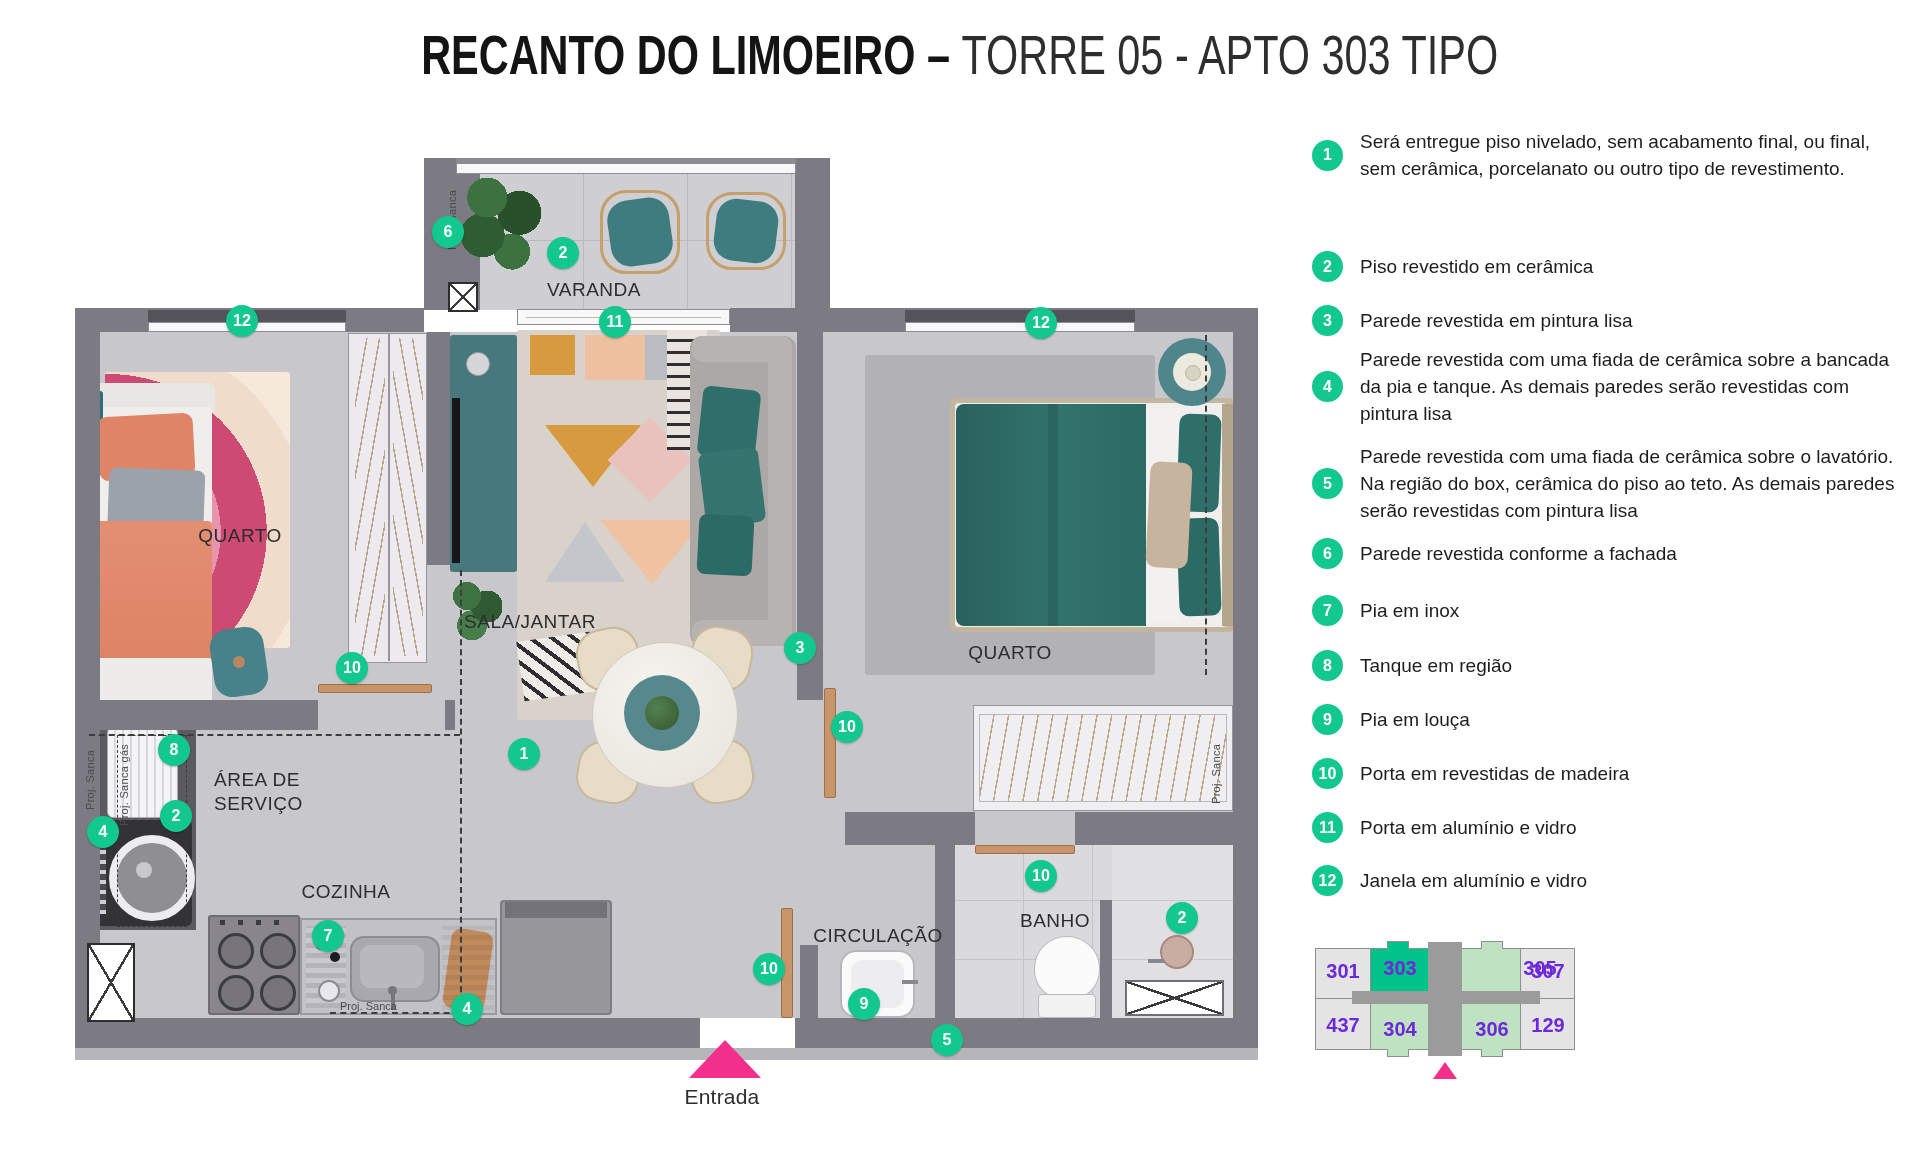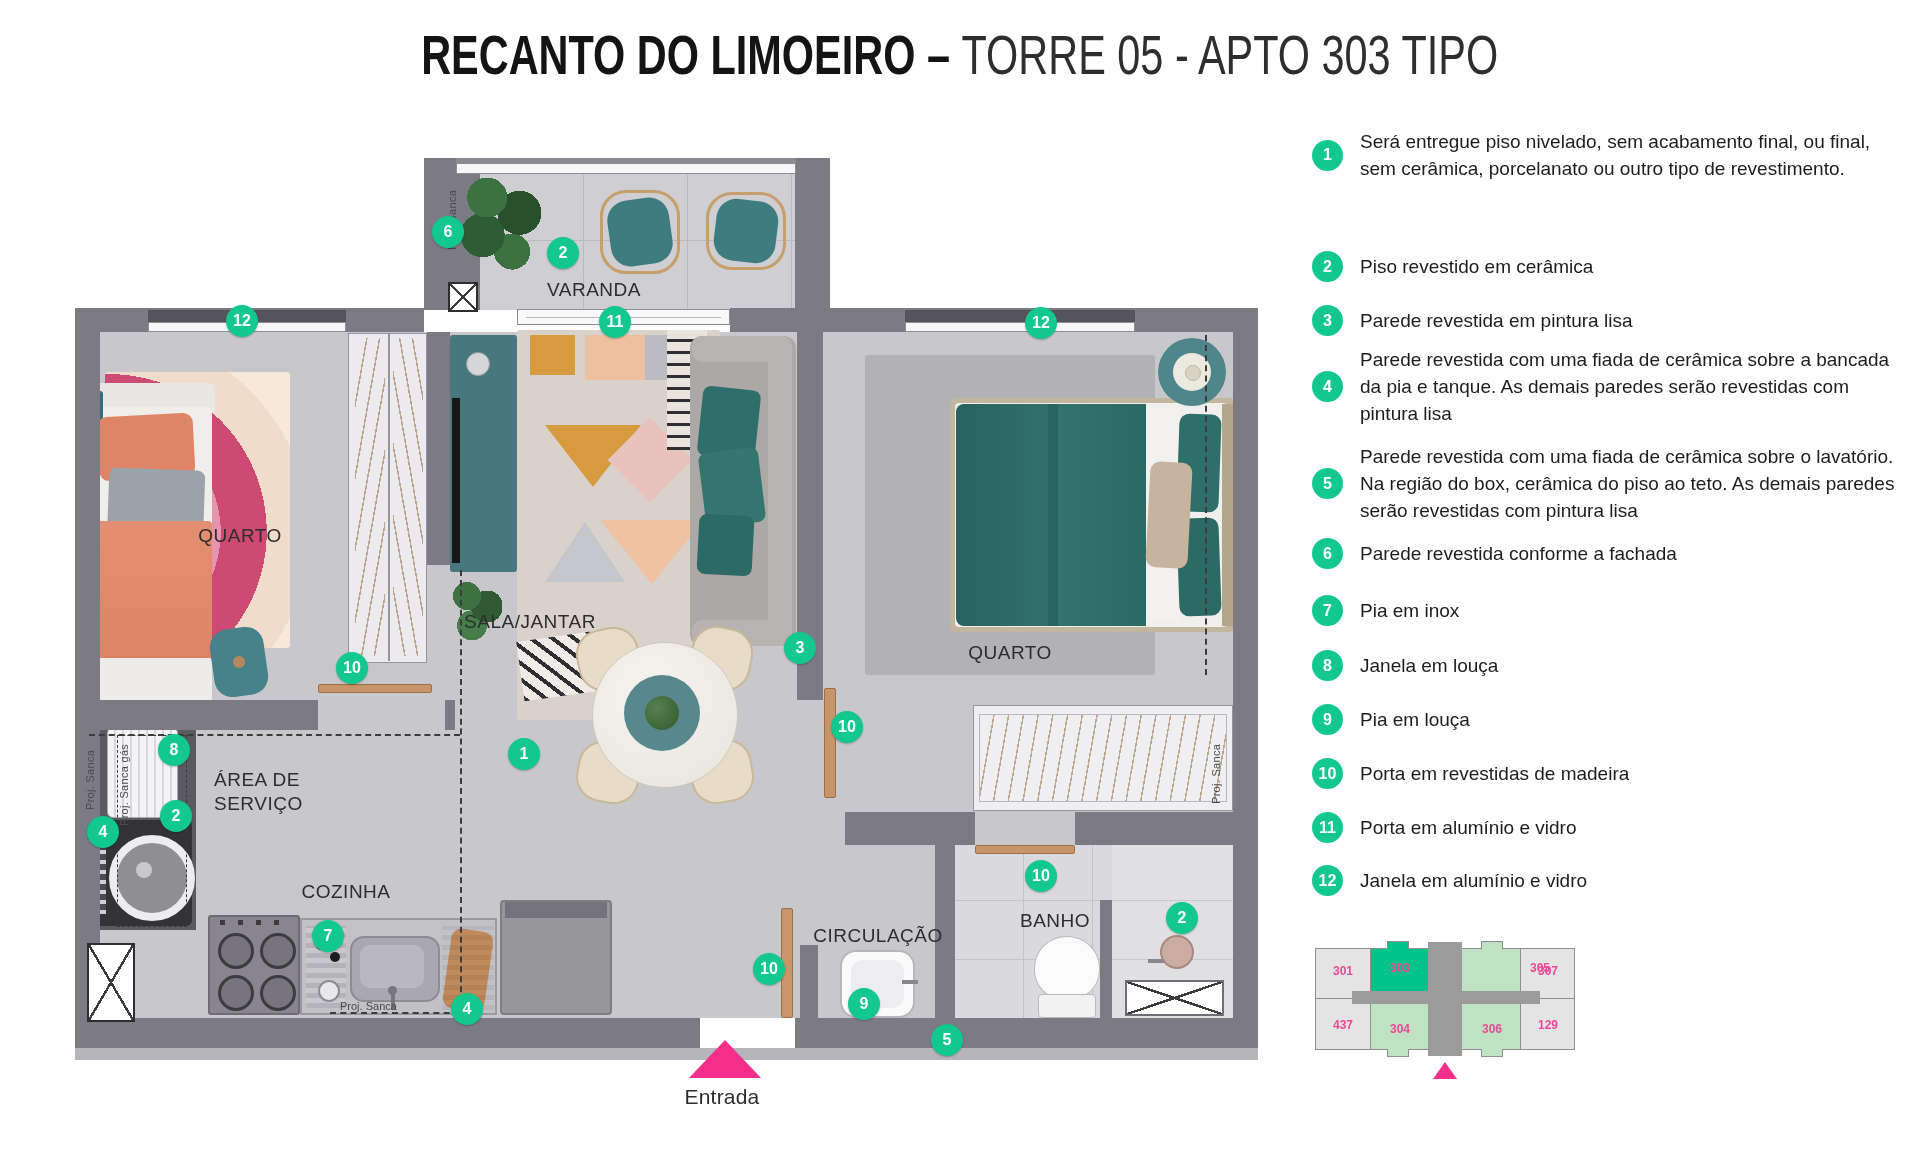--- a/index.html
+++ b/index.html
@@ -45,21 +45,21 @@
   .legend-item .lbadge{flex:0 0 31px;width:31px;height:31px;border-radius:50%;background:var(--accent-green);
       color:#fff;font-weight:bold;font-size:16px;display:flex;align-items:center;justify-content:center;}
   .legend-item .ltext{font-size:19px;line-height:27px;color:#1d1d1d;}
   
   .kp-cell{position:absolute;box-sizing:border-box;border:1px solid #8f8f8f;z-index:2;}
   .kp-cell.gray{background:#e4e4e4;}
   .kp-cell.light{background:var(--keyplan-light);}
   .kp-cell.hl{background:var(--keyplan-green);}
   .kp-tab{position:absolute;z-index:3;border:1px solid #8f8f8f;box-sizing:border-box;}
   .kp-core{position:absolute;background:#9b9b9b;z-index:4;}
-  .kp-label{position:absolute;font-size:12px;font-weight:bold;color:#ec4899;transform:translate(-50%,-50%);z-index:6;}
+  .kp-label{position:absolute;font-size:20px;font-weight:bold;color:#6d28d9;transform:translate(-50%,-50%);z-index:6;}
   .tri-pink{position:absolute;width:0;height:0;z-index:5;}
 </style>
 </head>
 <body>
 
 <div class="canvas">
 
   <div class="title-wrap">
     <h1 class="title" style="margin:0;">
       <span class="t-bold">RECANTO DO LIMOEIRO – </span><span class="t-light">TORRE 05 - APTO 303 TIPO</span>
@@ -318,21 +318,21 @@
     <div class="legend-item" style="top:538px;">
       <span class="lbadge">6</span>
       <span class="ltext">Parede revestida conforme a fachada</span>
     </div>
     <div class="legend-item" style="top:595px;">
       <span class="lbadge">7</span>
       <span class="ltext">Pia em inox</span>
     </div>
     <div class="legend-item" style="top:650px;">
       <span class="lbadge">8</span>
-      <span class="ltext">Janela em louça</span>
+      <span class="ltext">Tanque em região</span>
     </div>
     <div class="legend-item" style="top:704px;">
       <span class="lbadge">9</span>
       <span class="ltext">Pia em louça</span>
     </div>
     <div class="legend-item" style="top:758px;">
       <span class="lbadge">10</span>
       <span class="ltext">Porta em revestidas de madeira</span>
     </div>
     <div class="legend-item" style="top:812px;">

